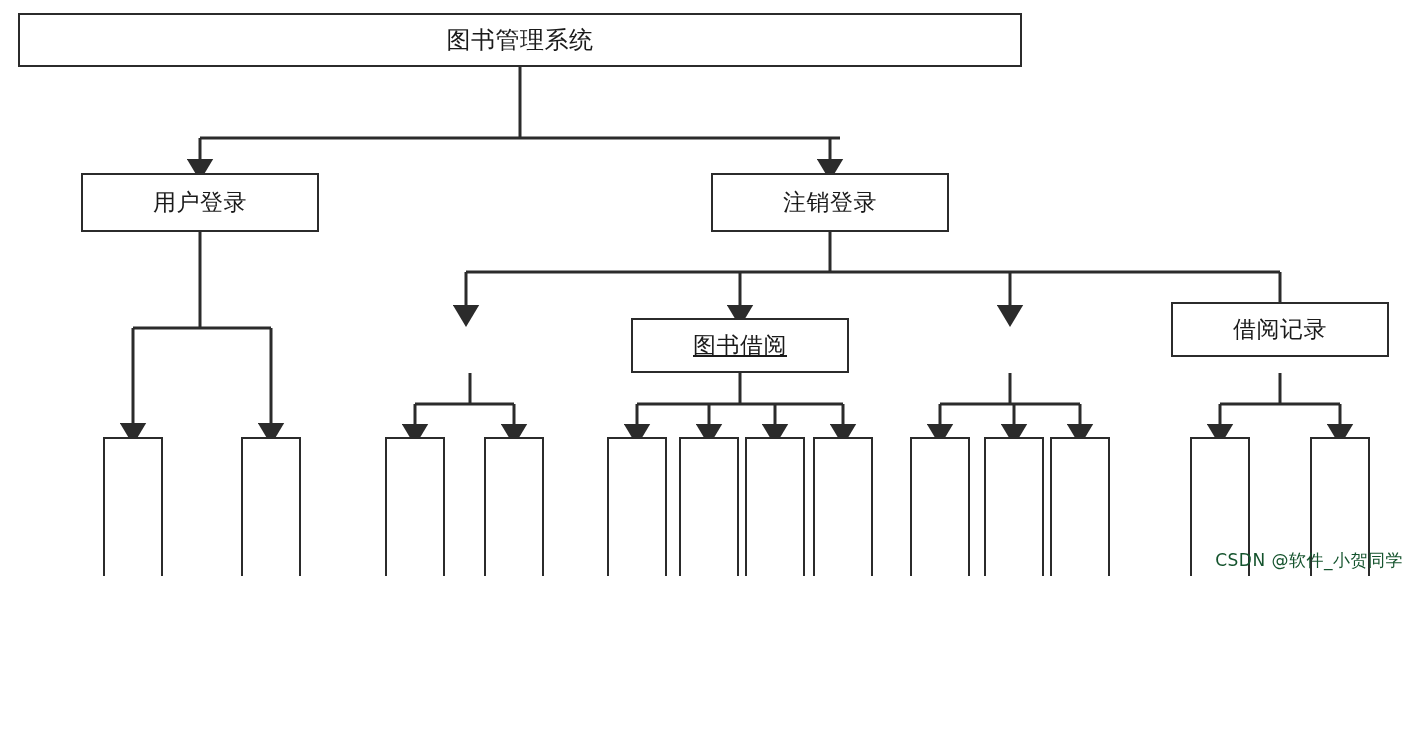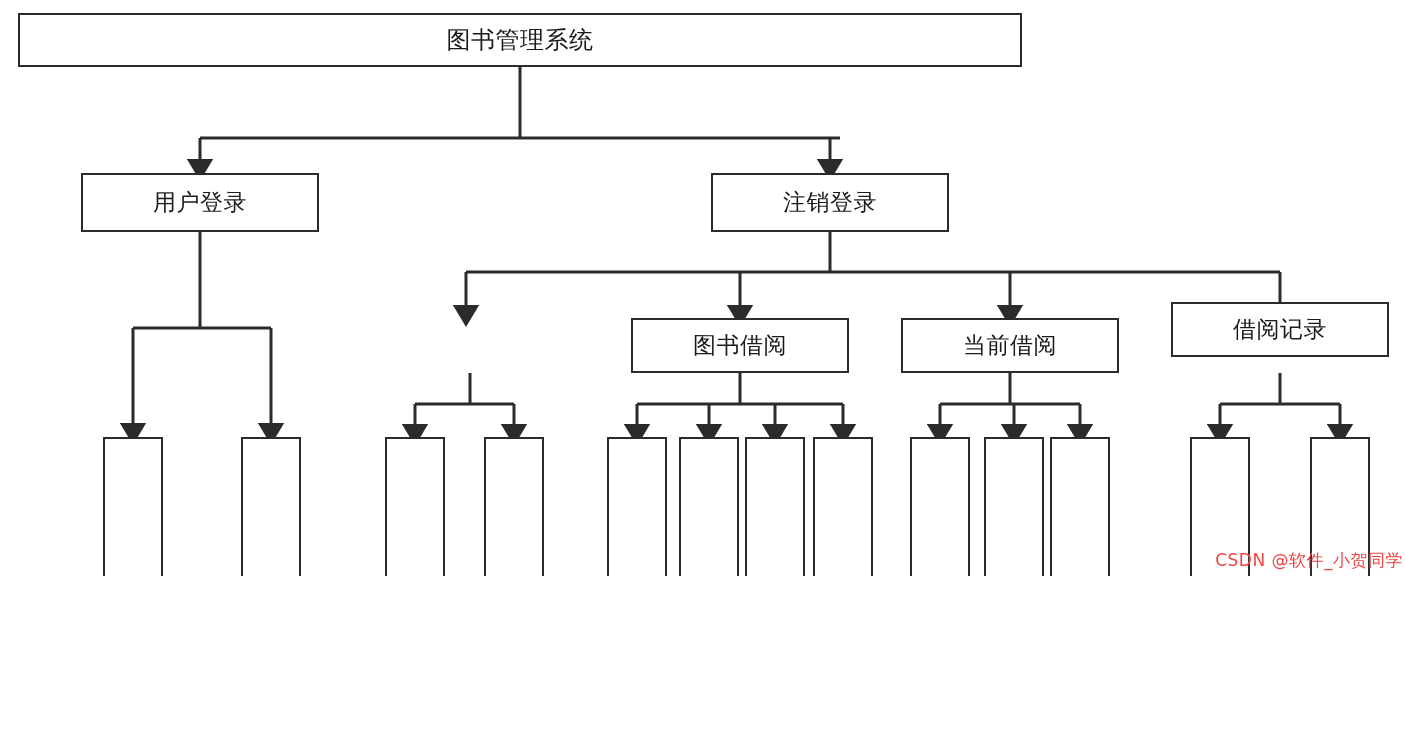--- a/index.html
+++ b/index.html
@@ -55,21 +55,21 @@
   .node-v > span {
     writing-mode: vertical-rl;
     text-orientation: upright;
     display: block;
   }
   .watermark {
     position: absolute;
     right: 8px;
     bottom: 4px;
     font-size: 17px;
-    color: #ef4444;
+    color: #14532d;
     letter-spacing: 0.5px;
     white-space: nowrap;
   }
 </style>
 </head>
 <body>
 
 <div id="canvas">
 
   <svg id="edges" viewBox="0 0 1405 747" xmlns="http://www.w3.org/2000/svg">
@@ -138,25 +138,22 @@
     <span>图书管理系统</span>
   </div>
 
   <div class="node node-h" style="left:81px; top:173px; width:238px; height:59px;">
     <span>用户登录</span>
   </div>
   <div class="node node-h" style="left:711px; top:173px; width:238px; height:59px;">
     <span>注销登录</span>
   </div>
 
-  <div class="node node-h" style="left:631px; top:318px; width:218px; height:55px;">
+  <div class="node node-h" style="left:631px; top:318px; width:218px; height:55px;text-decoration:underline;">
     <span>图书借阅</span>
-  </div>
-  <div class="node node-h" style="left:901px; top:318px; width:218px; height:55px;">
-    <span>当前借阅</span>
   </div>
   <div class="node node-h" style="left:1171px; top:302px; width:218px; height:55px;">
     <span>借阅记录</span>
   </div>
 
   <div class="node node-v" style="left:103px; top:437px; width:60px; height:297px;">
     <span>用户登录</span>
   </div>
   <div class="node node-v" style="left:241px; top:437px; width:60px; height:297px;">
     <span>注销登录</span>

